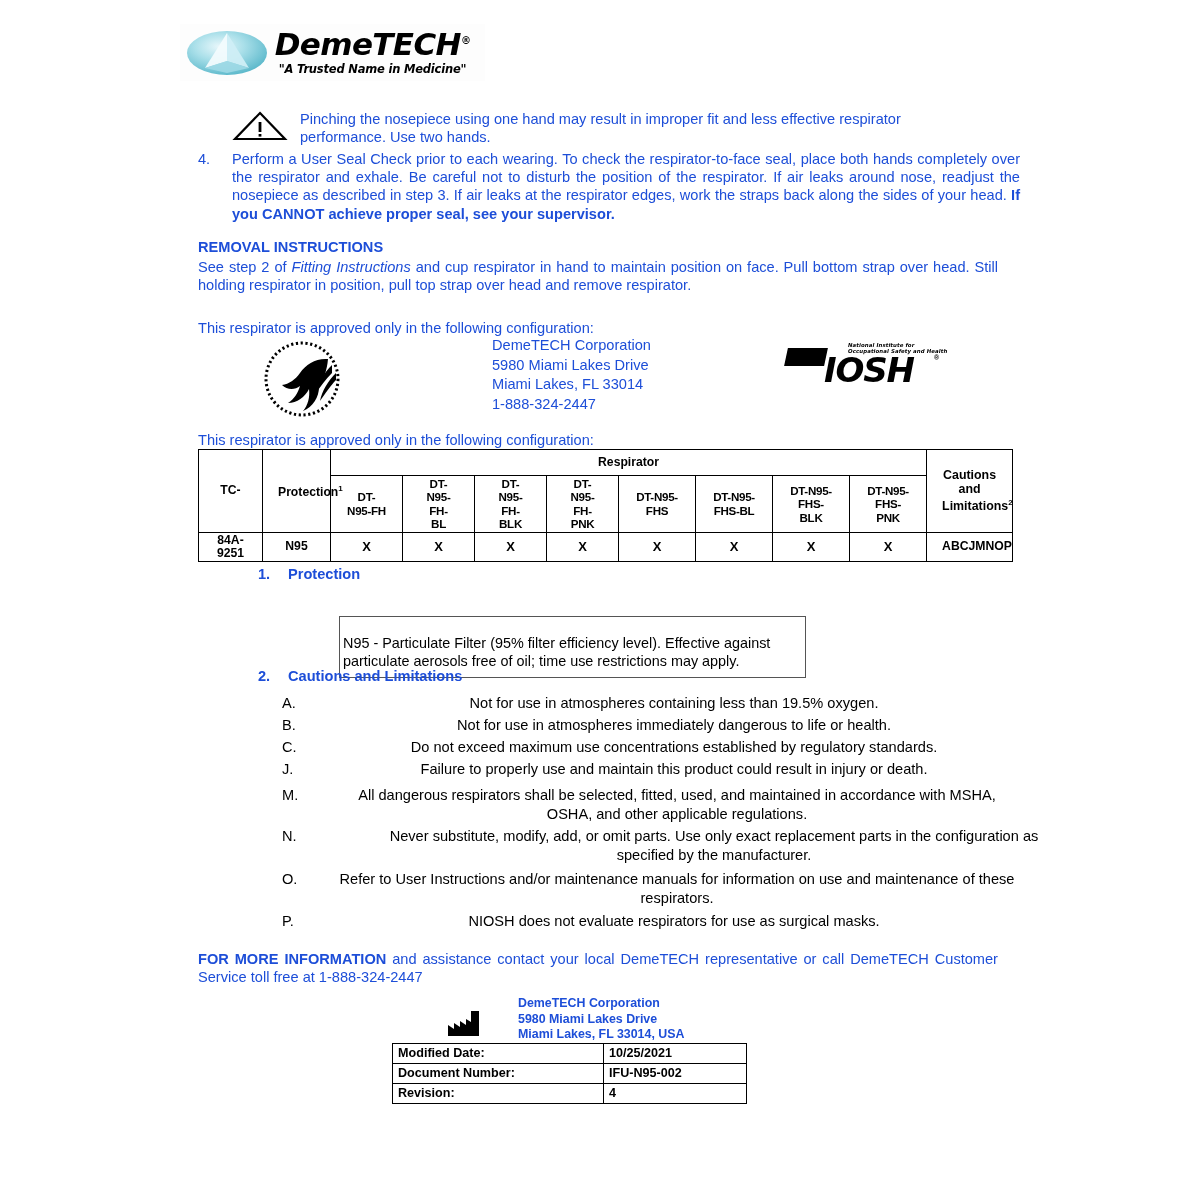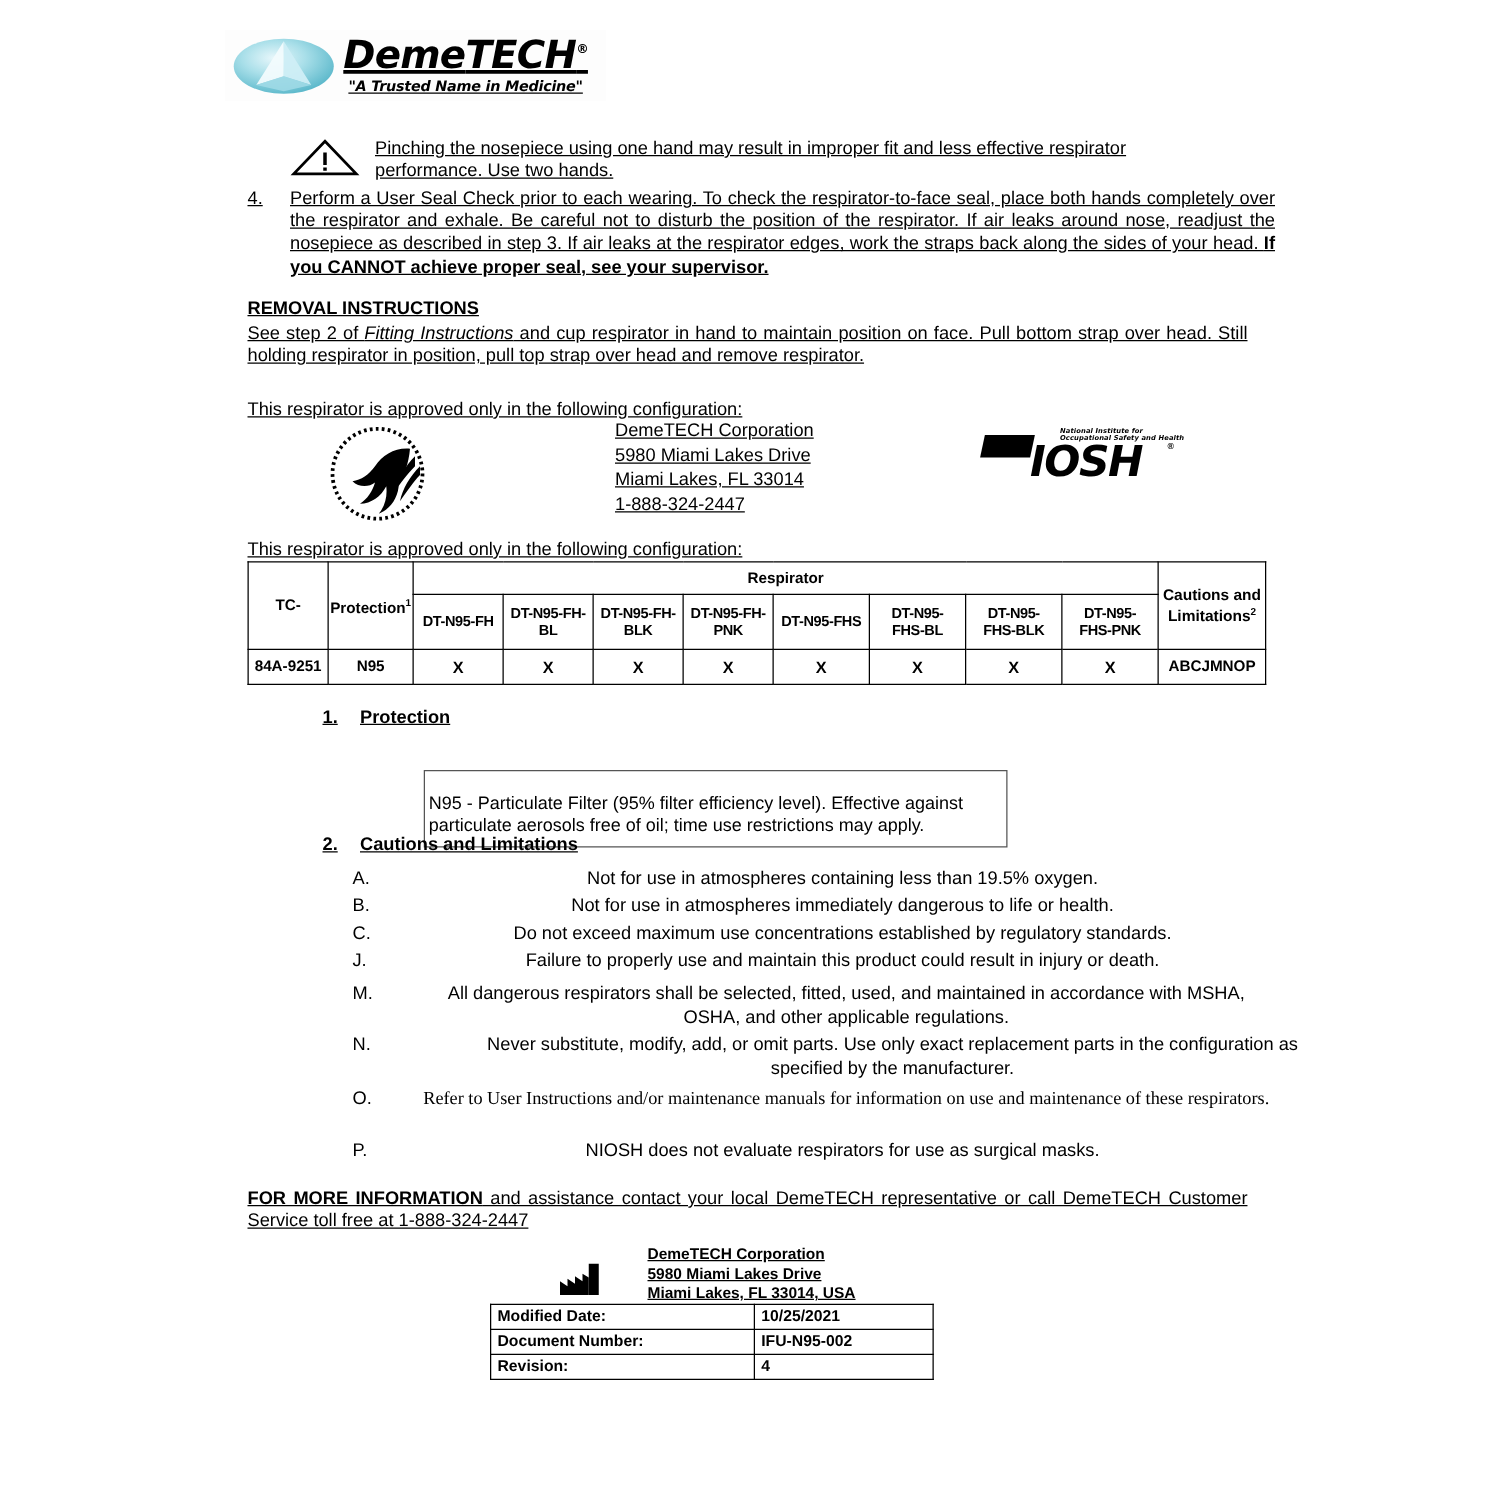--- a/index.html
+++ b/index.html
@@ -25,21 +25,20 @@
   .logo-box {
     position: absolute;
     left: 180px;
     top: 24px;
     width: 305px;
     height: 57px;
     background: #fdfdfd;
     display: flex;
     align-items: center;
     overflow: hidden;
-    text-decoration: underline;
   }
   .logo-mark {
     width: 86px;
     height: 50px;
     margin-left: 4px;
     flex: 0 0 auto;
     position: relative;
   }
   .logo-text-wrap {
     flex: 1 1 auto;
@@ -71,22 +70,21 @@
     white-space: nowrap;
     letter-spacing: -0.2px;
   }
 
   
   .t {
     position: absolute;
     font-family: "Liberation Sans", sans-serif;
     font-size: 14.6px;
     line-height: 18.2px;
-    color: #000000;
-    text-decoration: underline;
+    color: #1d4ed8;
   }
   .b { font-weight: bold; }
   .i { font-style: italic; }
   .just { text-align: justify; }
 
   
   .warn-tri {
     position: absolute;
     left: 232px;
     top: 110px;
@@ -192,21 +190,21 @@
     table-layout: fixed;
     font-family: "Liberation Sans", sans-serif;
   }
   .tbl td, .tbl th {
     border: 1px solid #000;
     text-align: center;
     vertical-align: middle;
     font-size: 12.2px;
     font-weight: bold;
     line-height: 13.4px;
-    padding: 1px 1px;
+    padding: 1px 15px;
   }
   .tbl .hdr-top { height: 26px; }
   .tbl .hdr-mid { height: 44px; }
   .tbl .row-x { height: 28px; }
   .tbl .prodcell { font-size: 11.6px; letter-spacing: -0.3px; }
   .tbl .x { font-size: 13px; font-weight: bold; }
   .tbl .caut { font-size: 12.4px; line-height: 14px; }
   .tbl .abc { font-size: 12.2px; font-weight: bold; }
   .sup { font-size: 8px; vertical-align: super; }
 
@@ -445,21 +443,21 @@
   <div class="ltr" style="top:760px;">J.</div>
   <div class="ltr-txt" style="top:760px;">Failure to properly use and maintain this product could result in injury or death.</div>
 
   <div class="ltr" style="top:786px;">M.</div>
   <div class="ltr-txt" style="top:786px;width:678px;"> All dangerous respirators shall be selected, fitted, used, and maintained in accordance with MSHA, OSHA, and other applicable regulations.</div>
 
   <div class="ltr" style="top:827px;">N.</div>
   <div class="ltr-txt" style="top:827px;width:672px;margin-left:40px;">Never substitute, modify, add, or omit parts. Use only exact replacement parts in the configuration as specified by the manufacturer.</div>
 
   <div class="ltr" style="top:870px;">O.</div>
-  <div class="ltr-txt" style="top:870px;width:678px;font-family:Liberation Serif, serif;">Refer to User Instructions and/or maintenance manuals for information on use and maintenance of these respirators.</div>
+  <div class="ltr-txt" style="top:870px;width:678px;">Refer to User Instructions and/or maintenance manuals for information on use and maintenance of these respirators.</div>
 
   <div class="ltr" style="top:912px;">P.</div>
   <div class="ltr-txt" style="top:912px;">NIOSH does not evaluate respirators for use as surgical masks.</div>
 
   <div class="t fmi"><span class="b">FOR MORE INFORMATION</span><span> and assistance contact your local DemeTECH representative or call DemeTECH Customer Service toll free at 1-888-324-2447</span></div>
 
   <div class="factory-icon">
     <svg width="40" height="28" viewBox="0 0 40 28">
       <rect x="25" y="1" width="8" height="25" fill="#000"></rect>
       <path d="M2 26 L2 15 L8 19 L8 13 L14 17 L14 11 L20 15 L20 9 L25 12 L25 26 Z" fill="#000"></path>

